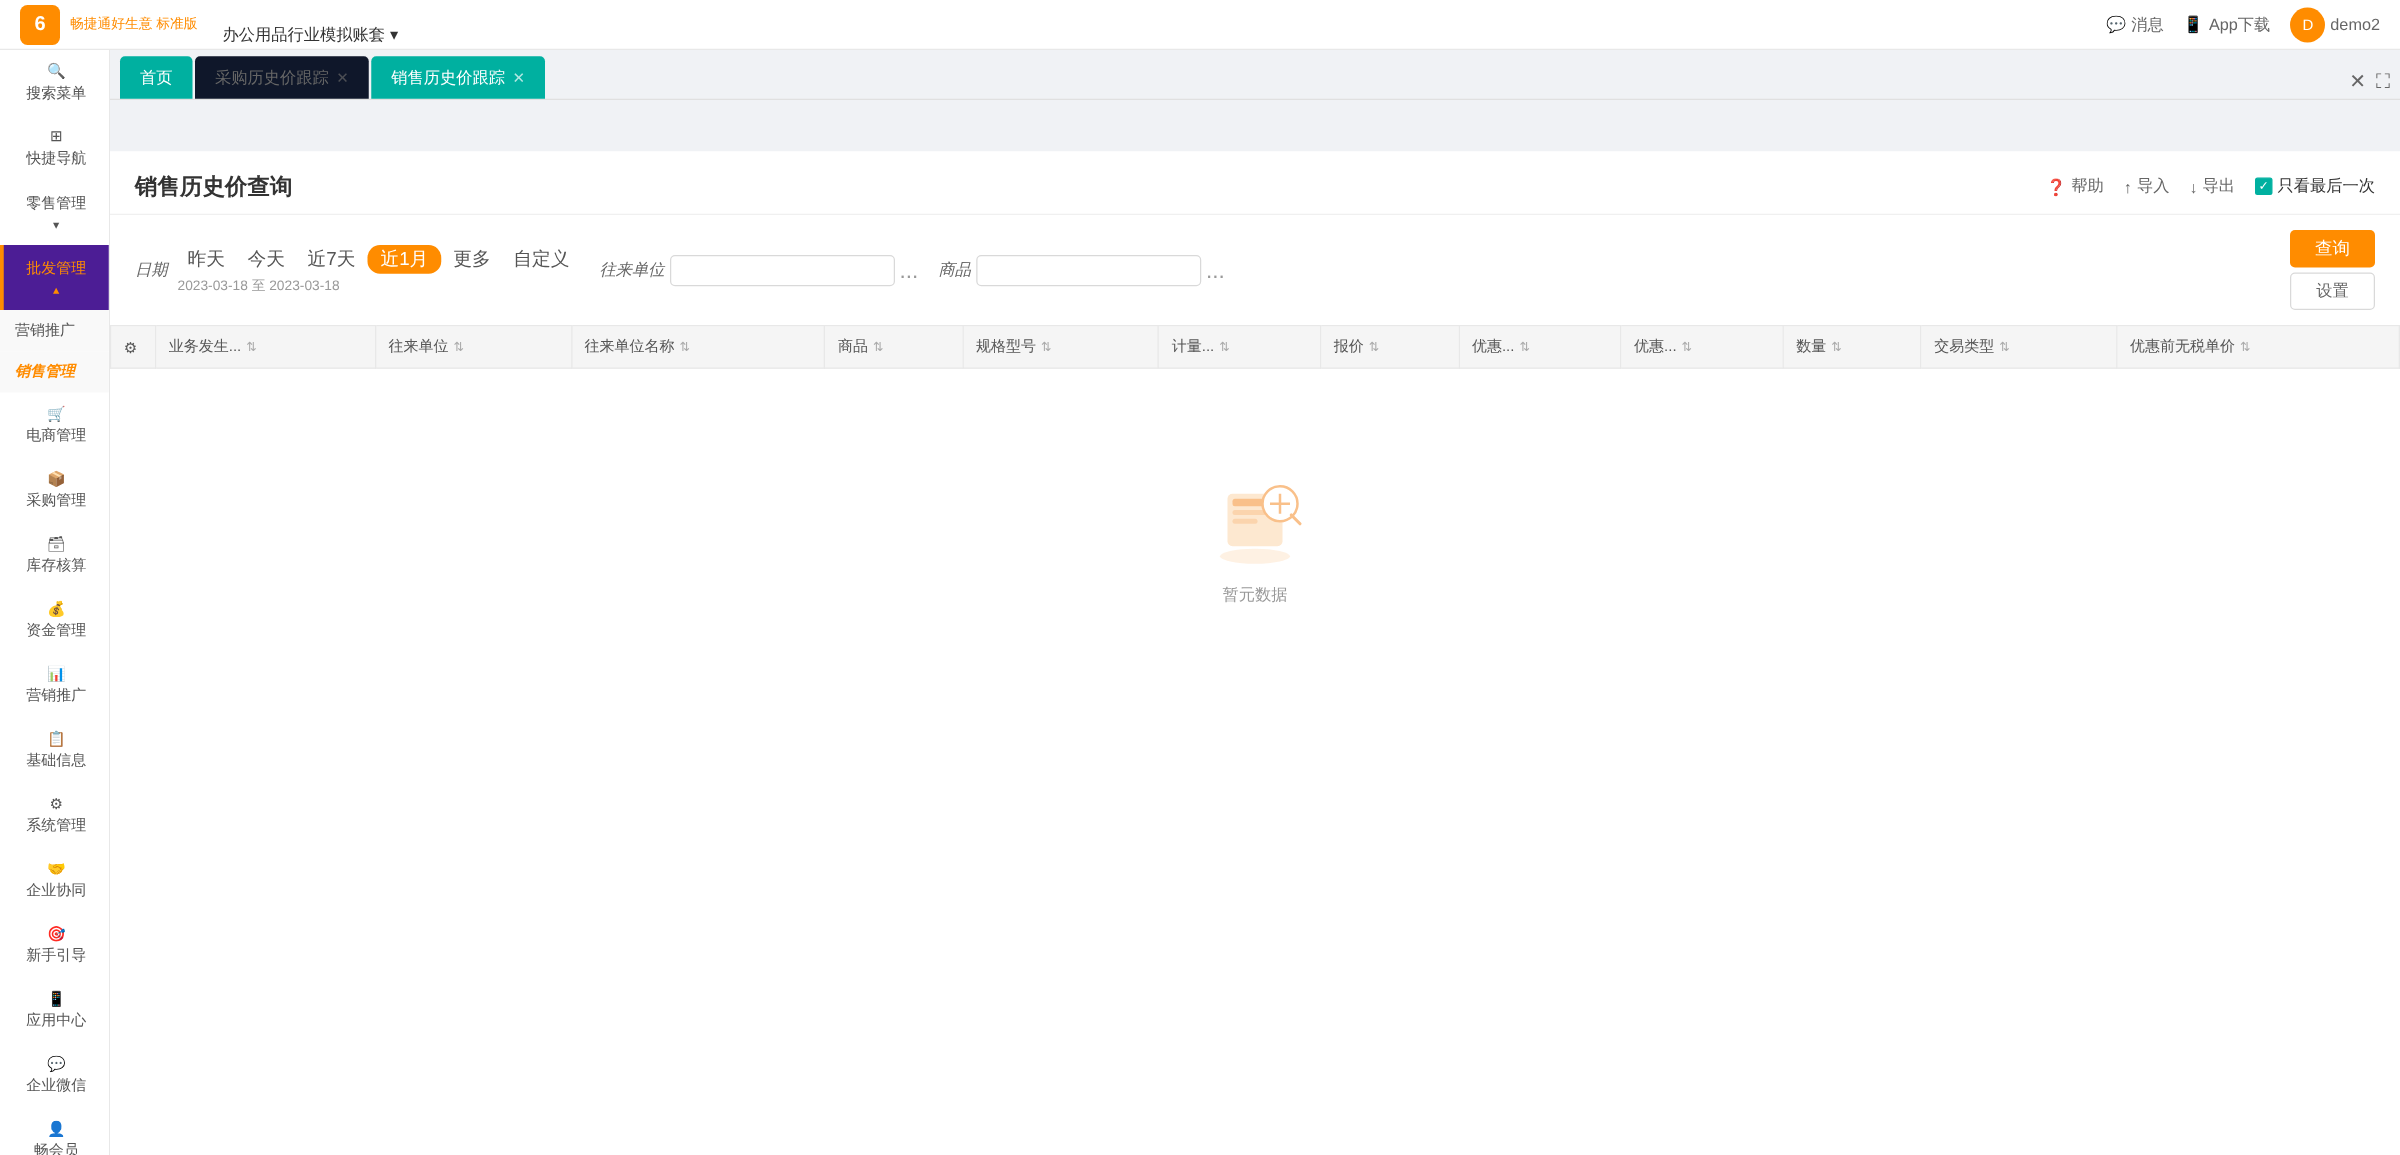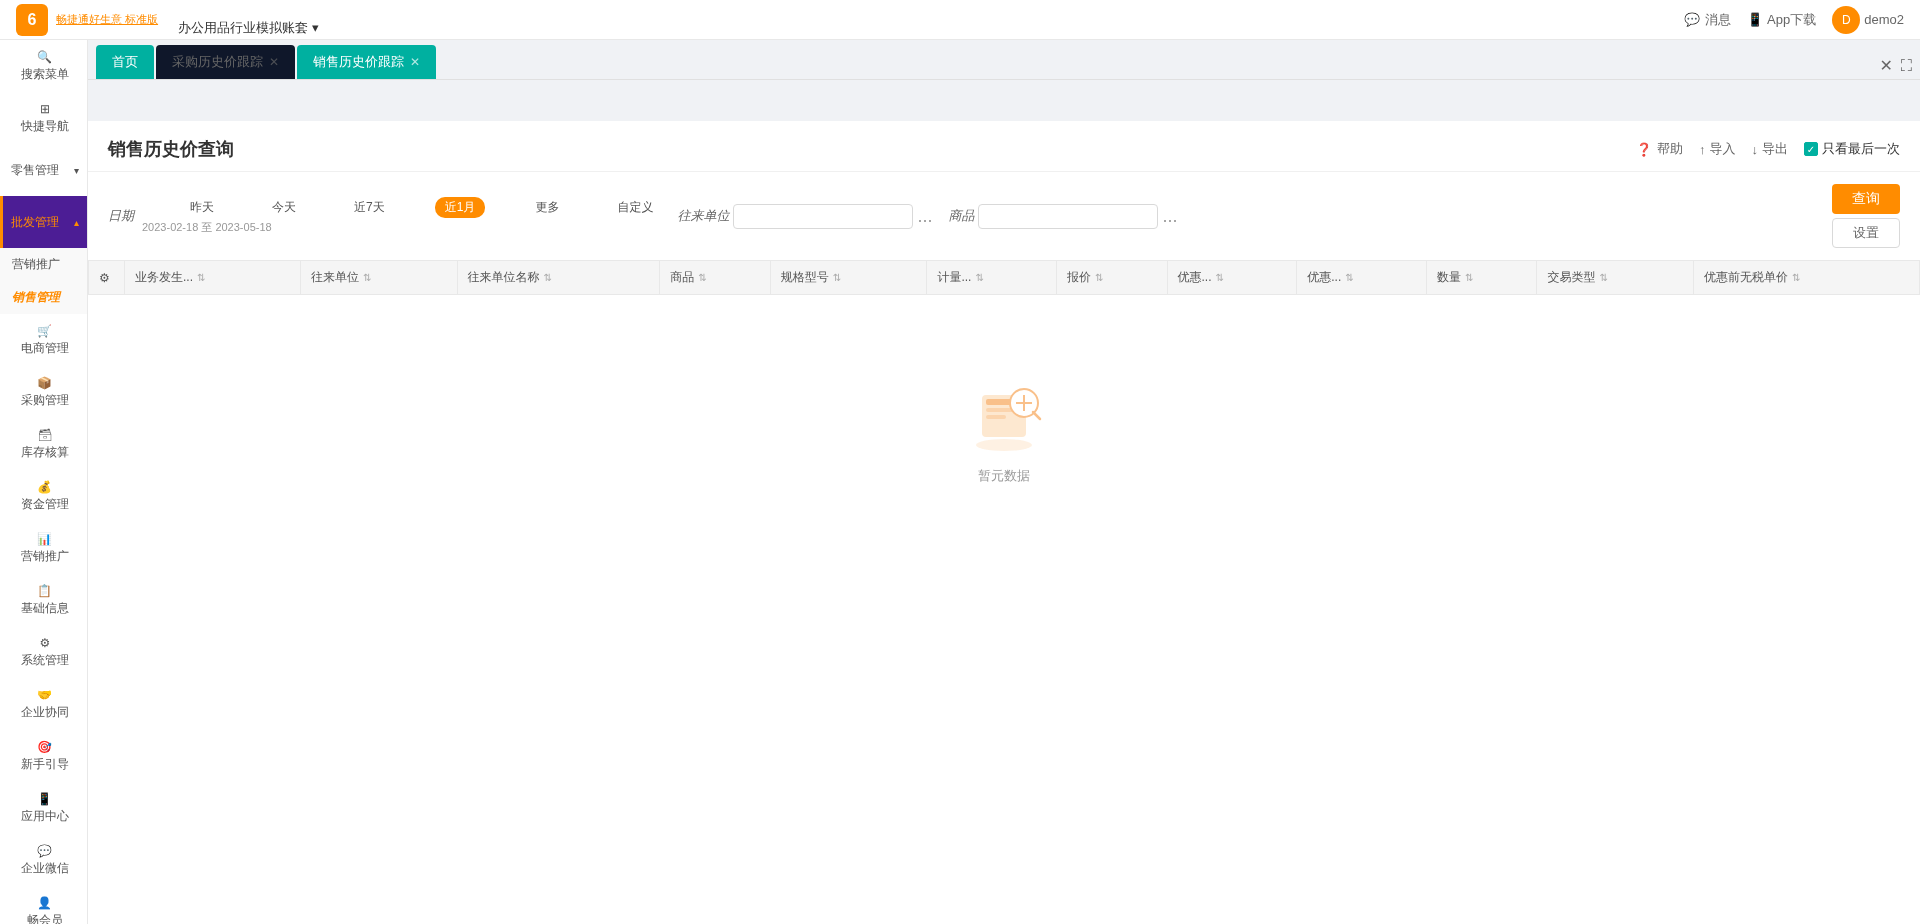--- a/index.html
+++ b/index.html
@@ -30,21 +30,20 @@
       align-items: center;
       justify-content: center;
       color: white;
       font-size: 16px;
       font-weight: bold;
     }
     .logo-text {
       font-size: 11px;
       color: #ff8c00;
       line-height: 1.3;
-      text-decoration: underline;
     }
     .header-center {
       display: flex;
       align-items: center;
       gap: 8px;
       flex: 1;
       margin-left: 20px;
       margin-top: 16px;
     }
     .dropdown-selector {
@@ -105,21 +104,21 @@
       padding: 12px 4px;
       cursor: pointer;
       color: #555;
       font-size: 12px;
       gap: 2px;
       border-left: 3px solid transparent;
       min-height: 52px;
     }
     .sidebar-item.active { color: #ff8c00; background: #4c1d95; border-left-color: #ff8c00; }
     .sidebar-item.has-sub {
-      flex-direction: row;
+      flex-direction: column;
       justify-content: space-between;
       padding: 10px 8px;
       font-size: 12px;
     }
     .sidebar-sub-item {
       padding: 8px 12px;
       font-size: 12px;
       color: #555;
       cursor: pointer;
       background: #f9f9f9;
@@ -255,25 +254,24 @@
       white-space: nowrap;
       font-style: italic;
     }
     .date-shortcuts {
       display: flex;
       align-items: center;
       gap: 2px;
     }
     .date-btn {
       padding: 2px 8px;
-      font-size: 12px;
+      font-size: 15px;
       color: #555;
       cursor: pointer;
       border-radius: 3px;
-      margin-left: 40px;
     }
     .date-btn.active {
       background: #ff8c00;
       color: #fff;
       border-radius: 10px;
       padding: 2px 10px;
     }
     .date-range-text {
       font-size: 11px;
       color: #999;
@@ -530,21 +528,21 @@
           <span class="filter-label">日期</span>
           <div class="date-filter-column">
             <div class="date-shortcuts">
               <span class="date-btn">昨天</span>
               <span class="date-btn">今天</span>
               <span class="date-btn">近7天</span>
               <span class="date-btn active">近1月</span>
               <span class="date-btn">更多</span>
               <span class="date-btn">自定义</span>
             </div>
-            <div class="date-range-text">2023-02-18 至 2023-05-18</div>
+            <div class="date-range-text">2023-03-18 至 2023-03-18</div>
           </div>
         </div>
 
         <div class="filter-input-group">
           <span class="filter-label">往来单位</span>
           <input class="filter-input" type="text" style="">
           <span class="dots-btn">...</span>
         </div>
 
         <div class="filter-input-group">

